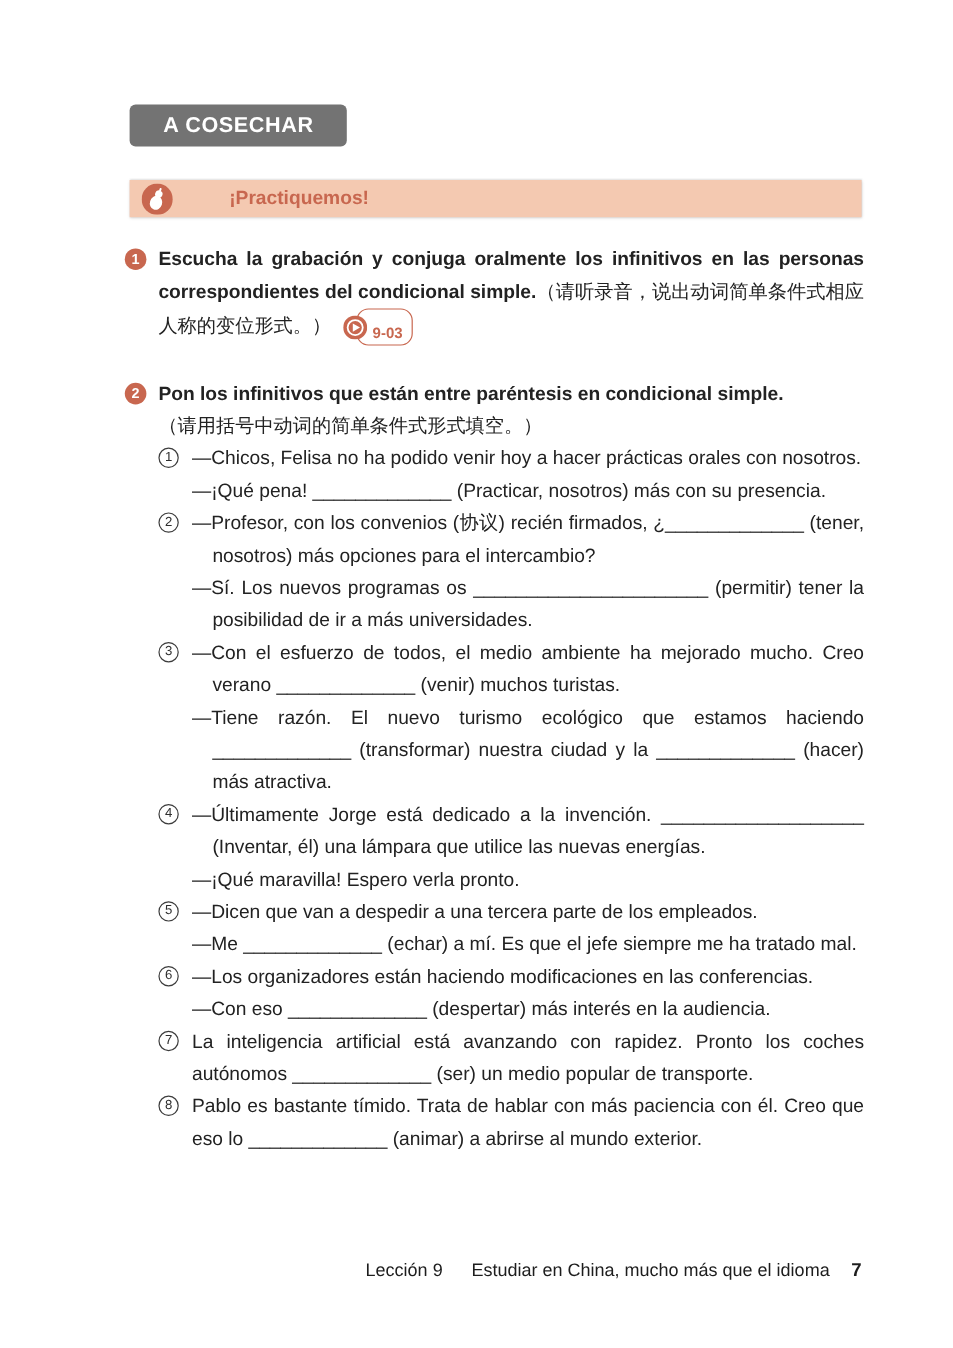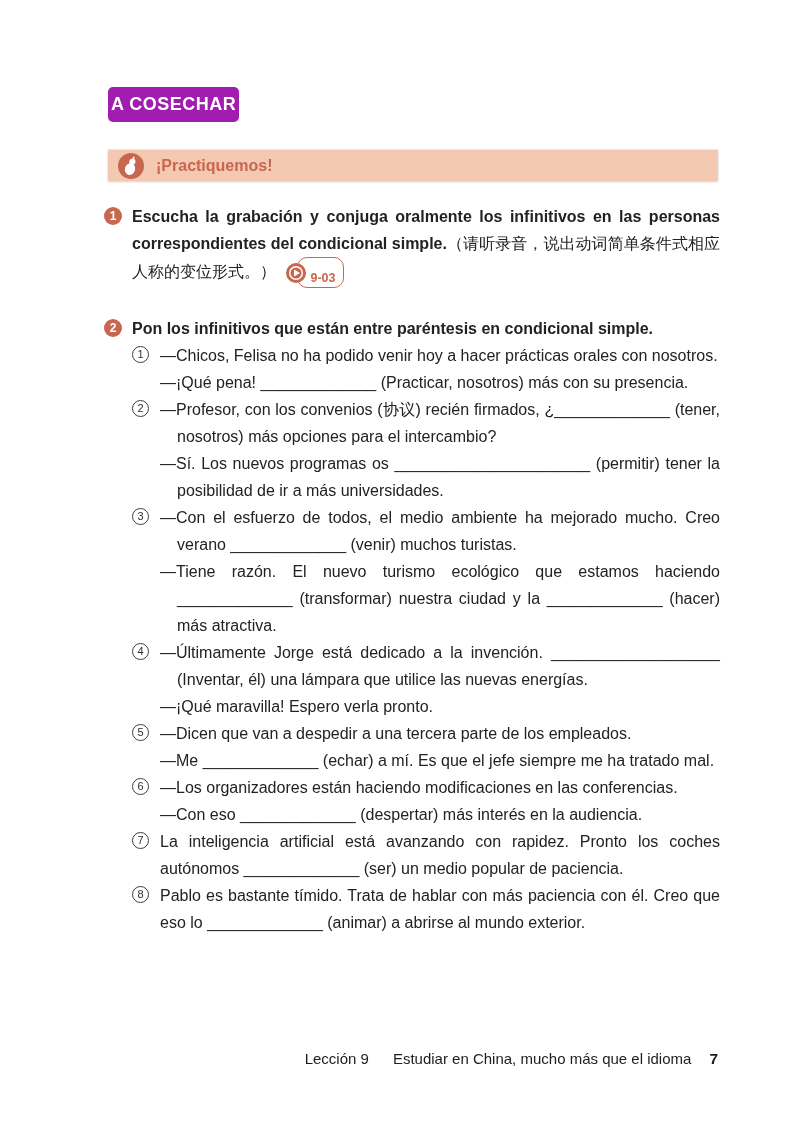--- a/index.html
+++ b/index.html
@@ -3,27 +3,28 @@
 <meta charset="utf-8">
 <style>
   html,body{margin:0;padding:0;}
   body{
     width:794px;height:1123px;background:#ffffff;position:relative;
     font-family:"Liberation Sans","DejaVu Sans",sans-serif;color:#222;
     overflow:hidden;
   }
   .badge{
     position:absolute;left:108px;top:87px;
-    background:#a21caf;color:#fff;font-weight:bold;font-size:18px;
-    padding:7px 3px;border-radius:5px;letter-spacing:.5px;
+    background:#737373;color:#fff;font-weight:bold;font-size:18px;
+    padding:7px 28px;border-radius:5px;letter-spacing:.5px;
   }
   .banner{
     position:absolute;left:108px;top:150px;width:610px;height:31px;
     background:#f4c9b1;display:flex;align-items:center;
     box-shadow:0 1px 2px rgba(120,120,120,.35), 0 -1px 1px rgba(150,150,150,.18);
+    gap:35px;
   }
   .banner-icon{margin-left:10px;display:flex;align-items:center;}
   .banner-title{color:#c8674f;font-weight:bold;font-size:16px;margin-left:12px;}
   .content{position:absolute;left:104px;top:203px;width:616px;}
   .exercise{display:grid;grid-template-columns:28px 1fr;}
   .exercise.first{margin-bottom:27px;}
   .ex-num{
     width:18px;height:18px;border-radius:50%;background:#c8674f;color:#fff;
     font-size:12px;font-weight:bold;display:flex;align-items:center;
     justify-content:center;margin-top:4px;
@@ -89,20 +90,21 @@
           </svg>
           <span class="audio-pill">9-03</span>
         </span>
       </div>
     </div>
 
     <div class="exercise">
       <span class="ex-num">2</span>
       <div class="ex-body">
         <div class="bold">Pon los infinitivos que están entre paréntesis en condicional simple.</div>
+        <div class="zh">（请用括号中动词的简单条件式形式填空。）</div>
 
         <div class="items">
 
           <div class="item">
             <span class="item-num">1</span>
             <div class="item-body">
               <p class="dialog">—Chicos, Felisa no ha podido venir hoy a hacer prácticas orales con nosotros.</p>
               <p class="dialog">—¡Qué pena! _____________ (Practicar, nosotros) más con su presencia.</p>
             </div>
           </div>
@@ -143,21 +145,21 @@
             <span class="item-num">6</span>
             <div class="item-body">
               <p class="dialog">—Los organizadores están haciendo modificaciones en las conferencias.</p>
               <p class="dialog">—Con eso _____________ (despertar) más interés en la audiencia.</p>
             </div>
           </div>
 
           <div class="item">
             <span class="item-num">7</span>
             <div class="item-body">
-              <p>La inteligencia artificial está avanzando con rapidez. Pronto los coches autónomos _____________ (ser) un medio popular de paciencia.</p>
+              <p>La inteligencia artificial está avanzando con rapidez. Pronto los coches autónomos _____________ (ser) un medio popular de transporte.</p>
             </div>
           </div>
 
           <div class="item">
             <span class="item-num">8</span>
             <div class="item-body">
               <p>Pablo es bastante tímido. Trata de hablar con más paciencia con él. Creo que eso lo _____________ (animar) a abrirse al mundo exterior.</p>
             </div>
           </div>
 

